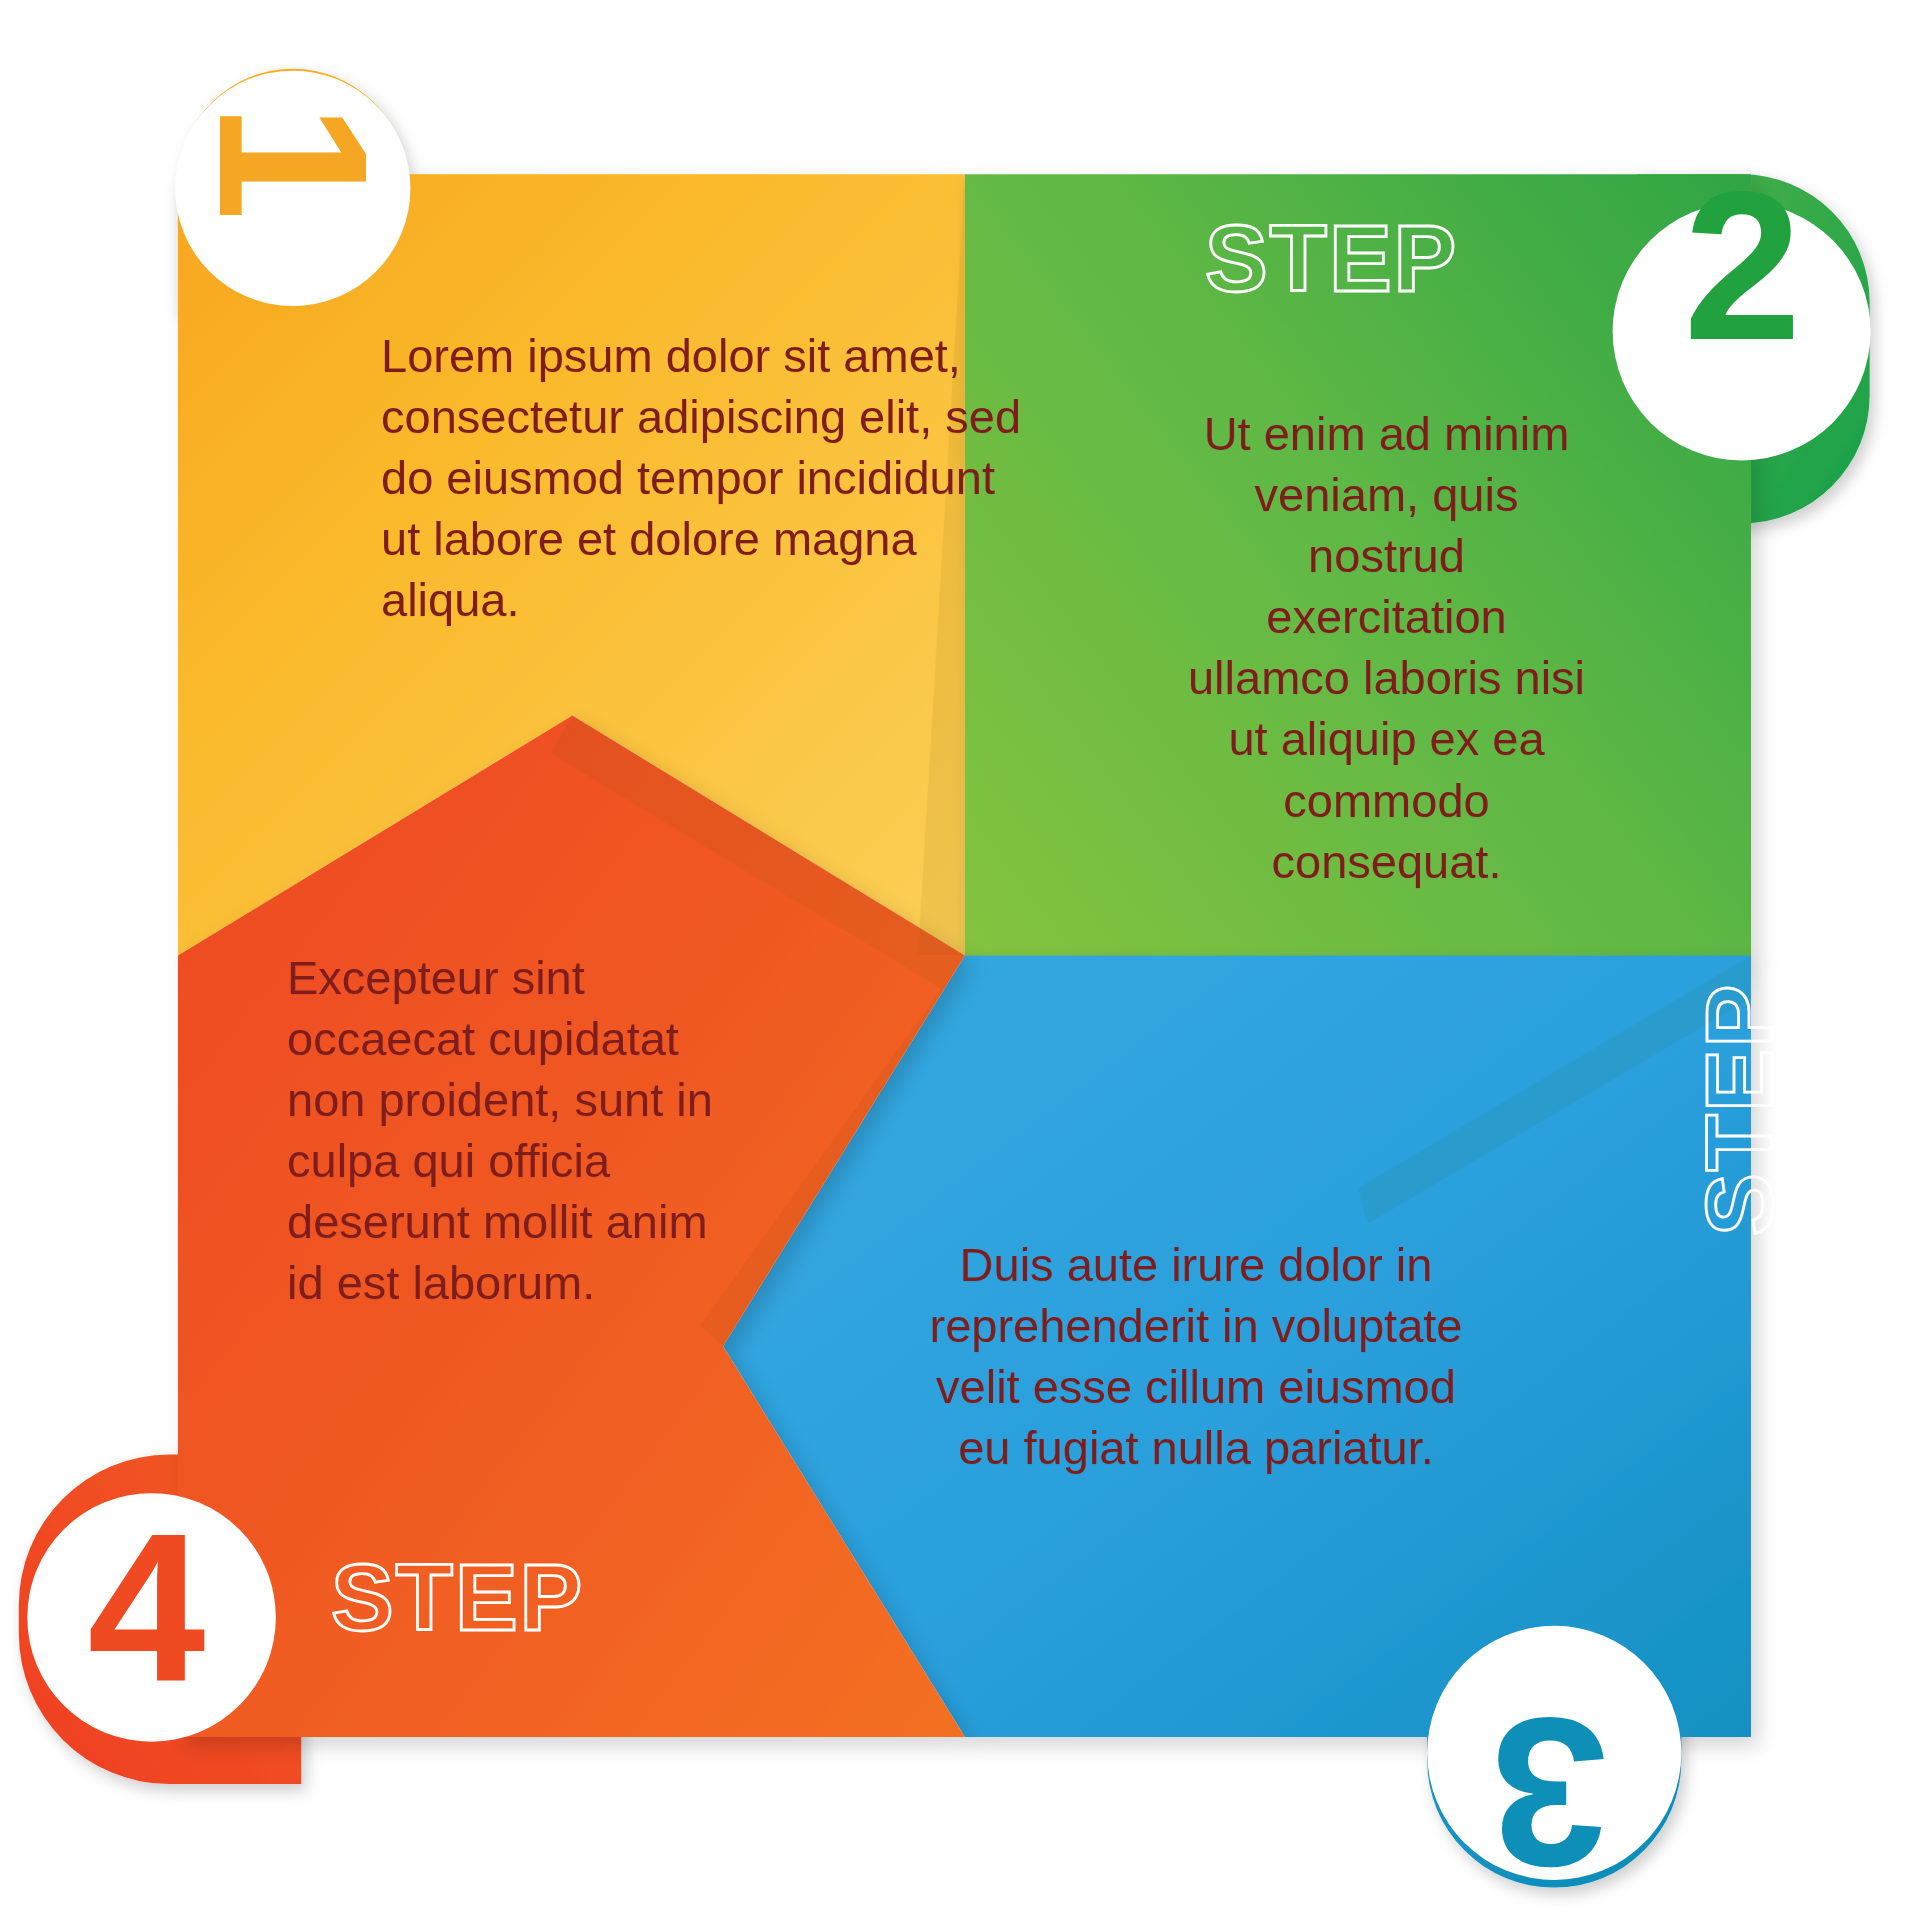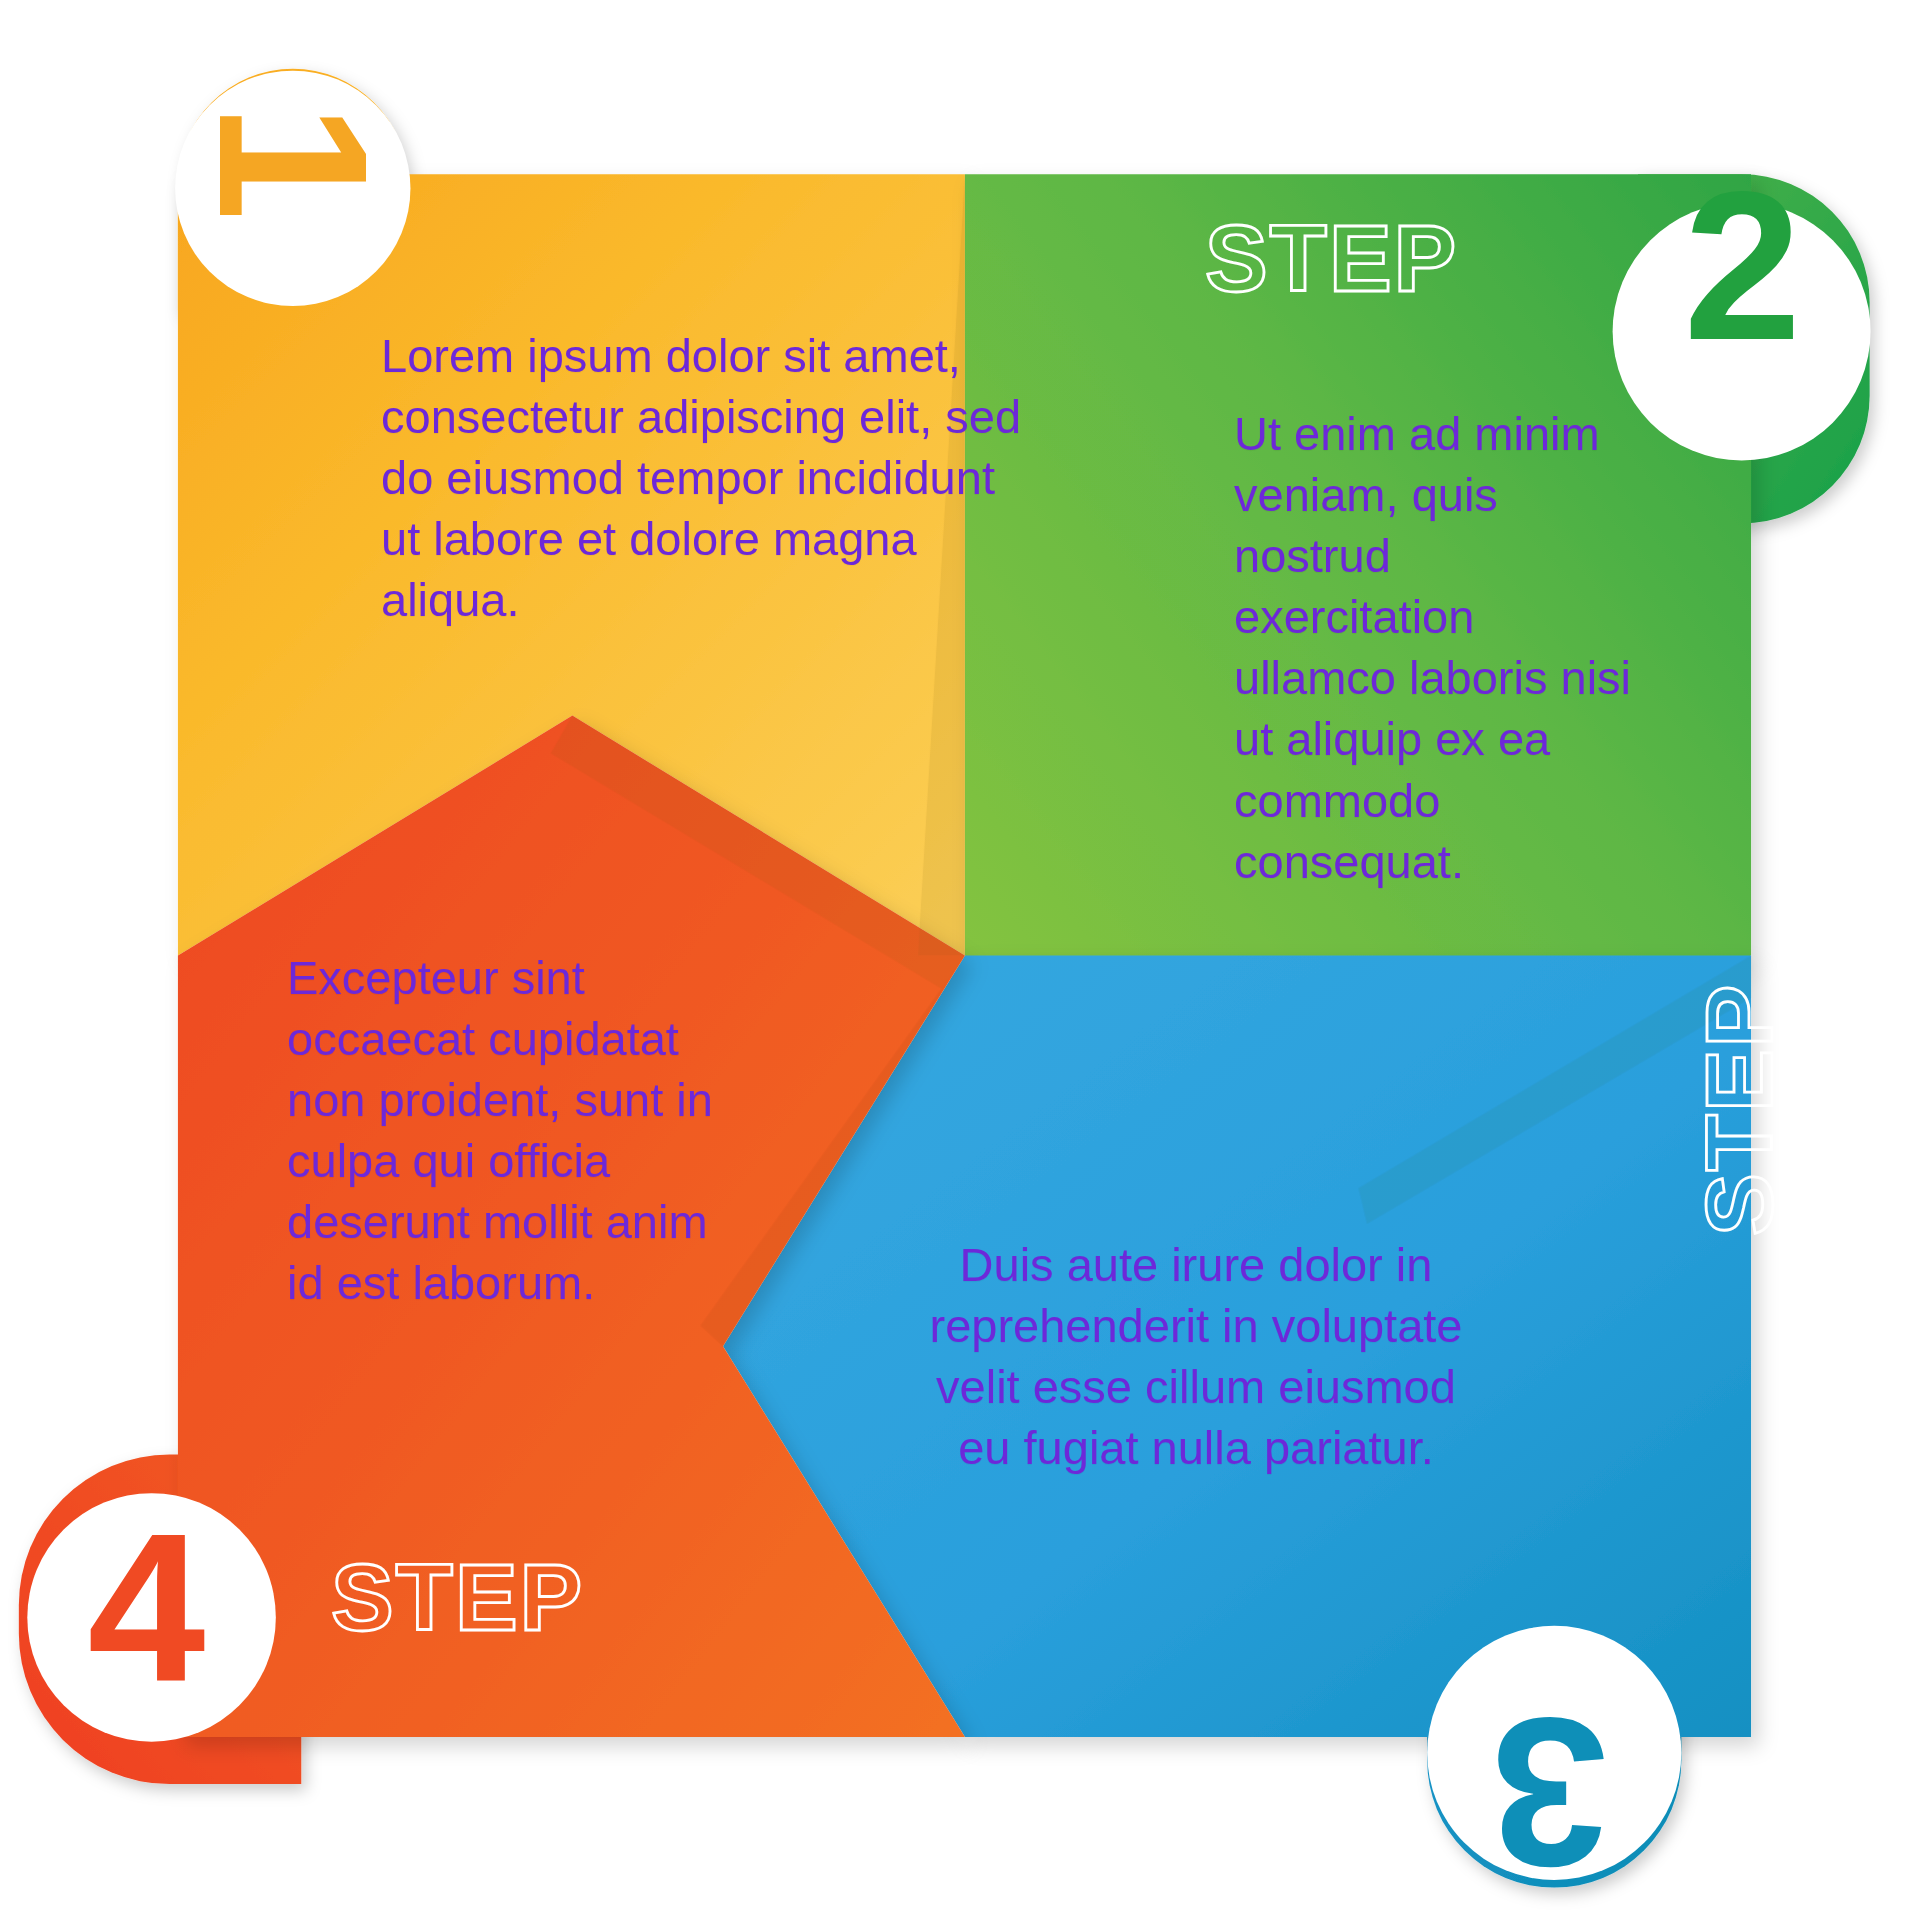--- a/index.html
+++ b/index.html
@@ -2,30 +2,30 @@
 <html style="font-size:15px"><head>
 <meta charset="utf-8">
 <style>
   html,body{margin:0;padding:0;background:#ffffff;}
   body{font-family:"Liberation Sans", sans-serif;}
   #stage{position:relative;width:1928px;height:1914px;background:#fff;overflow:hidden;}
   svg#art{position:absolute;left:0;top:0;width:1928px;height:1914px;}
 
   .body-txt{
     position:absolute;
-    color:#6d28d9;
+    color:#7f1d1d;
     font-family:"Liberation Sans", sans-serif;
     font-weight:400;
     line-height:1.30;
     white-space:pre-line;
     letter-spacing:0px;
     text-shadow:0 0.9px 0.9px rgba(0,0,0,0.05);
   }
   #txt1{left:381px;top:325px;width:659px;font-size:47px;}
-  #txt2{left:1234px;top:403px;width:405px;font-size:47px;}
+  #txt2{left:1184px;top:403px;width:405px;font-size:47px;text-align:center;}
   #txt4{left:287px;top:947px;width:443px;font-size:47px;}
   #txt3{left:904px;top:1234px;width:584px;font-size:47px;text-align:center;}
 
   .step-word{
     position:absolute;
     font-family:"Liberation Sans", sans-serif;
     font-weight:700;
     color:transparent;
     -webkit-text-stroke:2.8px #ffffff;
     letter-spacing:1.9px;

